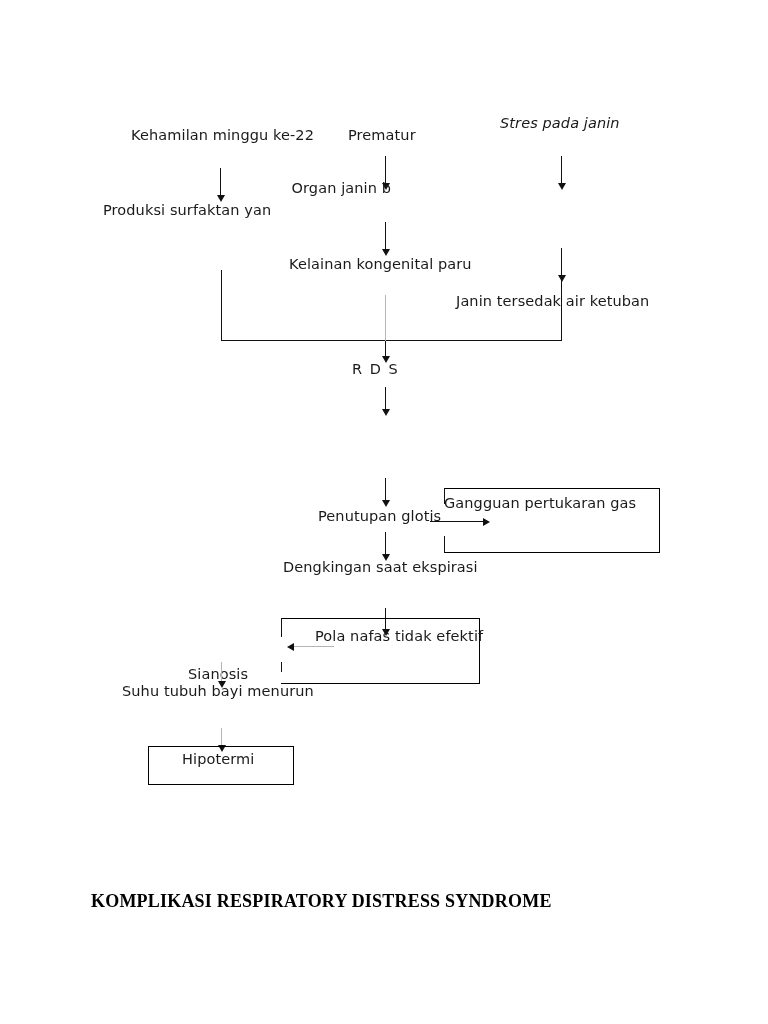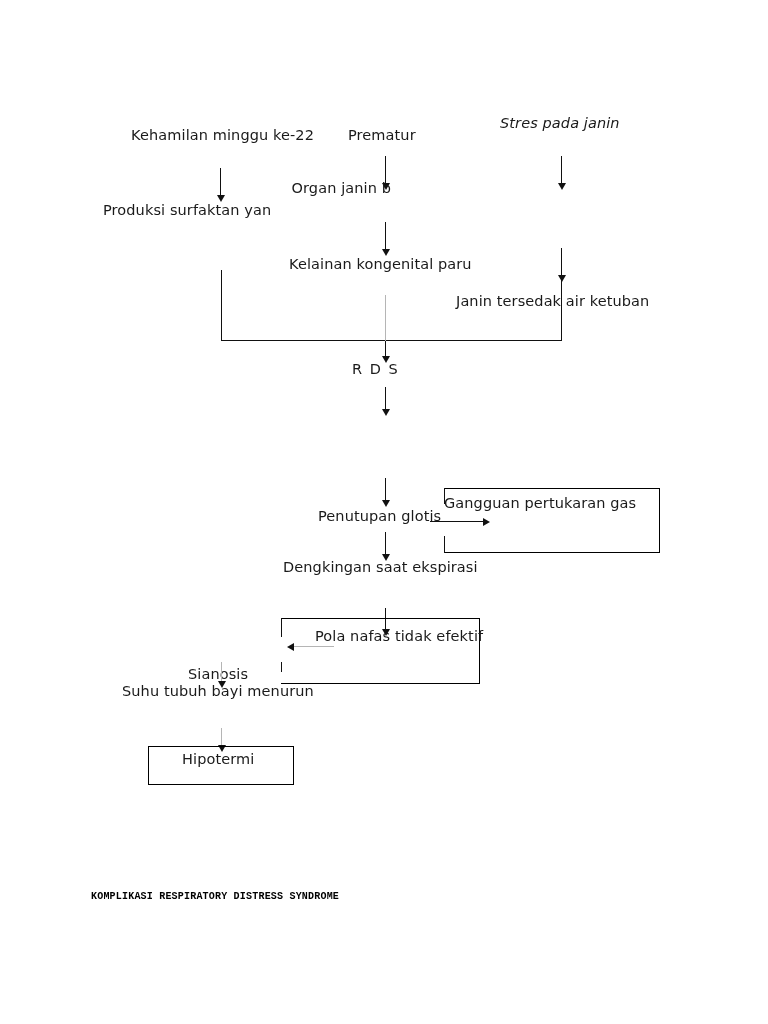--- a/index.html
+++ b/index.html
@@ -102,23 +102,23 @@
     border-bottom: 1px solid #111111;
     box-sizing: border-box;
   }
   .tick {
     position: absolute;
     width: 1px;
     background: #b5b5b5;
   }
   .caption {
     position: absolute;
-    font-family: Liberation Mono, monospace;
+    font-family: Liberation Serif, serif;
     font-weight: bold;
-    font-size: 10px;
+    font-size: 18px;
     color: #000000;
     letter-spacing: 0.2px;
     white-space: nowrap;
   }
 </style>
 </head>
 <body>
 
 <div id="page">
 

